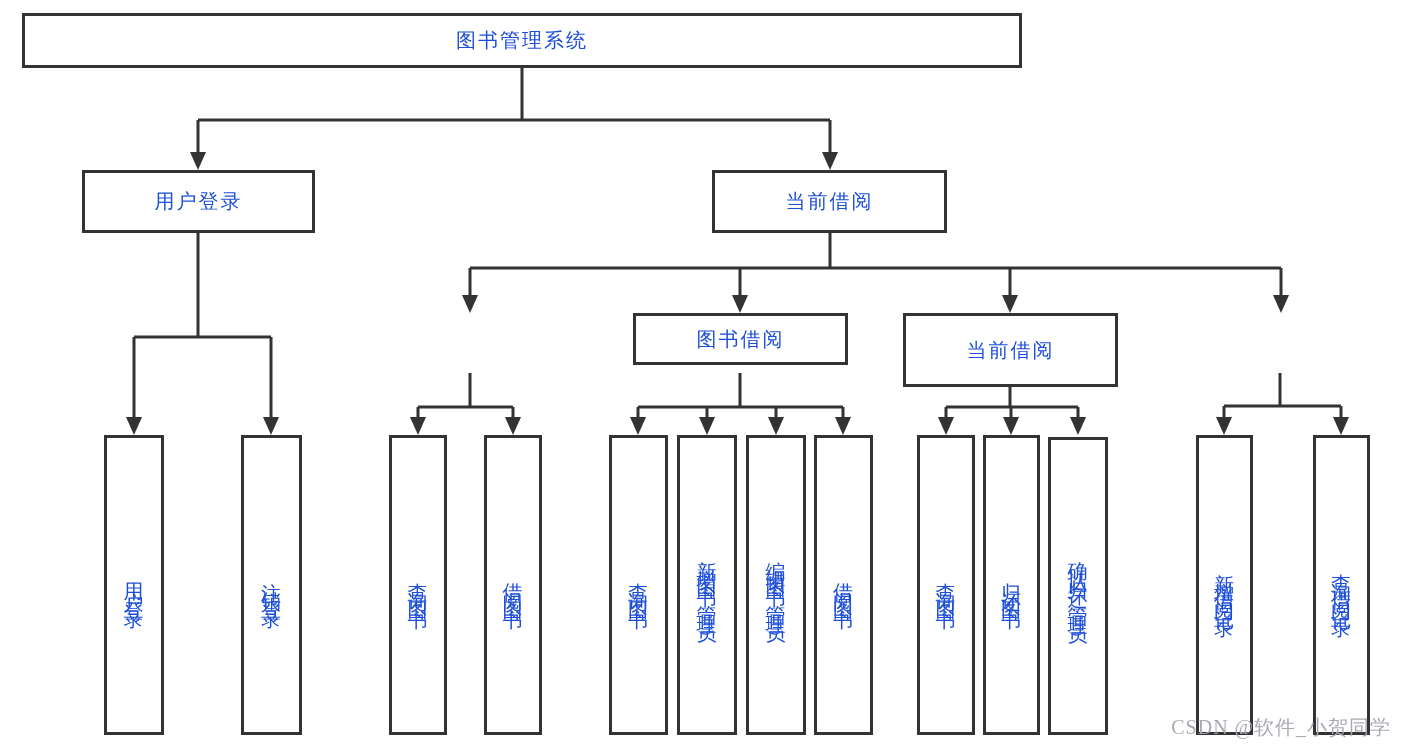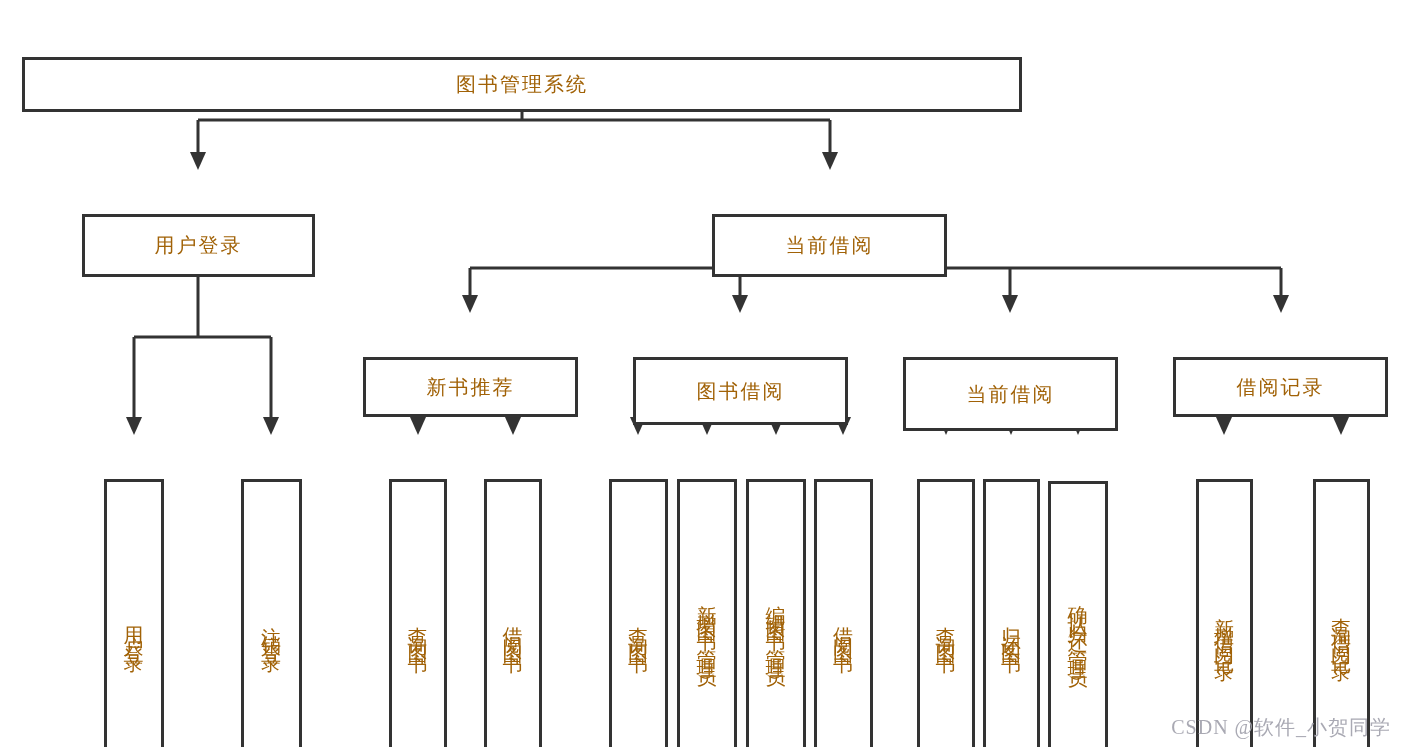--- a/index.html
+++ b/index.html
@@ -23,22 +23,21 @@
     height: 747px;
   }
   .box {
     position: absolute;
     box-sizing: border-box;
     background: #ffffff;
     border: 3px solid #333333;
     display: flex;
     align-items: center;
     justify-content: center;
-    color: #a16207;
-    margin-top: 44px;
+    color: #1d4ed8;
   }
   .box.h span {
     font-size: 20px;
     letter-spacing: 2px;
     white-space: nowrap;
   }
   .box.v span {
     writing-mode: vertical-rl;
     font-size: 20px;
     letter-spacing: 9px;
@@ -97,31 +96,25 @@
     <span>图书管理系统</span>
   </div>
 
   <div class="box h" style="left:82px;top:170px;width:233px;height:63px">
     <span>用户登录</span>
   </div>
   <div class="box h" style="left:712px;top:170px;width:235px;height:63px">
     <span>当前借阅</span>
   </div>
 
-  <div class="box h" style="left:363px;top:313px;width:215px;height:60px">
-    <span>新书推荐</span>
-  </div>
-  <div class="box h" style="left:633px;top:313px;width:215px;height:68px">
+  <div class="box h" style="left:633px;top:313px;width:215px;height:52px">
     <span>图书借阅</span>
   </div>
   <div class="box h" style="left:903px;top:313px;width:215px;height:74px">
     <span>当前借阅</span>
-  </div>
-  <div class="box h" style="left:1173px;top:313px;width:215px;height:60px">
-    <span>借阅记录</span>
   </div>
 
   <div class="box v" style="left:104px;top:435px;width:60px;height:300px">
     <span>用户登录</span>
   </div>
   <div class="box v" style="left:241px;top:435px;width:61px;height:300px">
     <span>注销登录</span>
   </div>
 
   <div class="box v" style="left:389px;top:435px;width:58px;height:300px">

